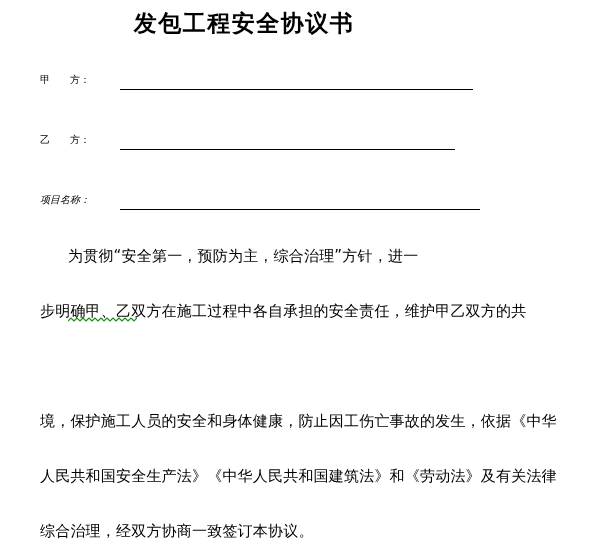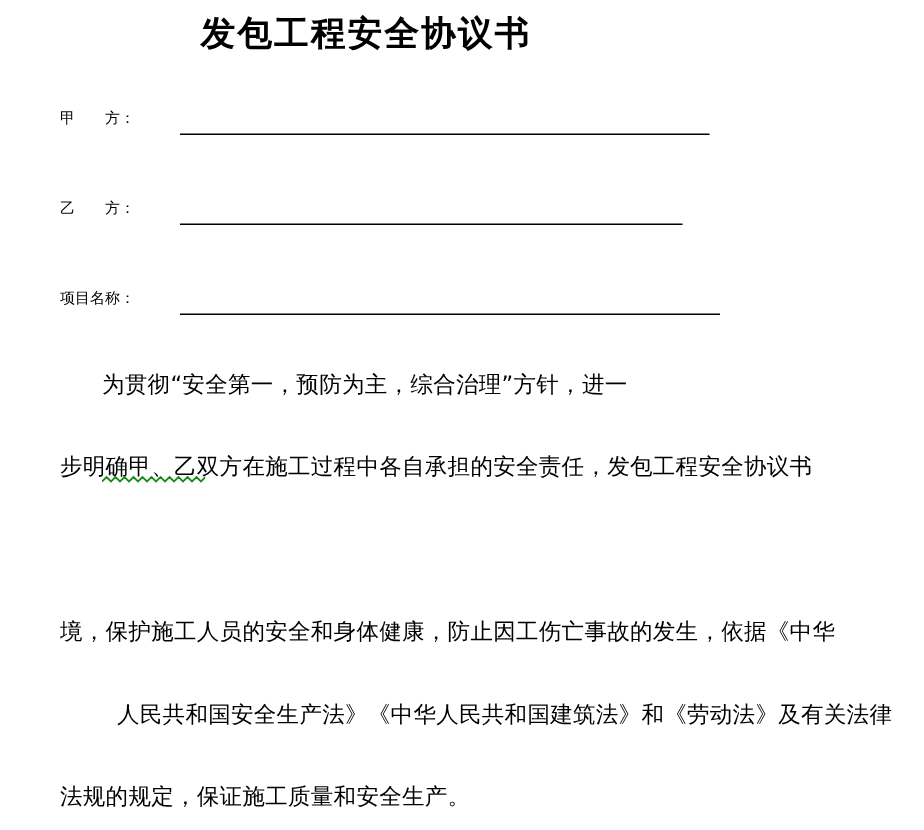--- a/index.html
+++ b/index.html
@@ -89,30 +89,30 @@
   <div class="field" id="field-0" style="top: 68px;">
     <span class="field-label">甲　　方：</span>
   </div>
   <div class="field-rule" id="rule-0" style="left: 120px; width: 353px; top: 89px;"></div>
 
   <div class="field" id="field-1" style="top: 128px; text-align: right;">
     <span class="field-label">乙　　方：</span>
   </div>
   <div class="field-rule" id="rule-1" style="left: 120px; width: 335px; top: 149px;"></div>
 
-  <div class="field" id="field-2" style="top: 188px;">
+  <div class="field" id="field-2" style="top: 188px; font-style: italic;">
     <span class="field-label">项目名称：</span>
   </div>
   <div class="field-rule" id="rule-2" style="left: 120px; width: 360px; top: 209px;"></div>
 
   <div class="body-line indent" id="body-0" style="top: 245px;">为贯彻“安全第一，预防为主，综合治理”方针，进一</div>
-  <div class="body-line" id="body-1" style="top: 300px;">步明确甲、乙双方在施工过程中各自承担的安全责任，发包工程安全协议书</div>
+  <div class="body-line" id="body-1" style="top: 300px;">步明确甲、乙双方在施工过程中各自承担的安全责任，维护甲乙双方的共</div>
   <div class="body-line" id="body-3" style="top: 410px; text-align: center;">境，保护施工人员的安全和身体健康，防止因工伤亡事故的发生，依据《中华</div>
-  <div class="body-line" id="body-4" style="top: 465px; margin-left: 38px;">人民共和国安全生产法》《中华人民共和国建筑法》和《劳动法》及有关法律</div>
-  <div class="body-line" id="body-5" style="top: 520px;">法规的规定，保证施工质量和安全生产。</div>
+  <div class="body-line" id="body-4" style="top: 465px;">人民共和国安全生产法》《中华人民共和国建筑法》和《劳动法》及有关法律</div>
+  <div class="body-line" id="body-5" style="top: 520px;">综合治理，经双方协商一致签订本协议。</div>
 
   <div class="squiggle" id="squiggle" style="left: 68px; top: 317px; width: 69px;">
       <svg width="69" height="5" viewBox="0 0 69 5">
         <path d="M 0 4 L 3 1 L 6 4 L 9 1 L 12 4 L 15 1 L 18 4 L 21 1 L 24 4 L 27 1 L 30 4 L 33 1 L 36 4 L 39 1 L 42 4 L 45 1 L 48 4 L 51 1 L 54 4 L 57 1 L 60 4 L 63 1 L 66 4 L 69 1" fill="none" stroke="#1a8c1a" stroke-width="1.2"></path>
       </svg>
     </div>
 
 </div>
 
 </body></html>

